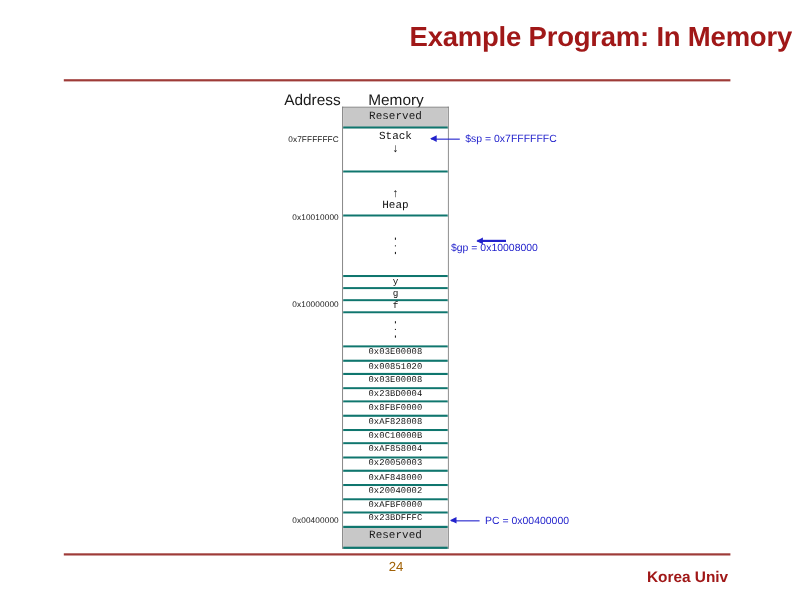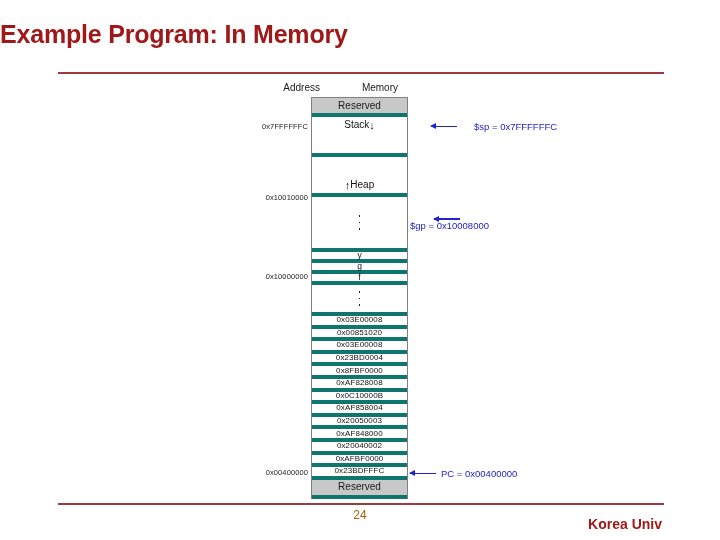--- a/index.html
+++ b/index.html
@@ -14,67 +14,68 @@
     overflow: hidden;
     position: relative;
   }
 
   
   .slide-title {
     position: absolute;
     left: 0;
     top: 20px;
     width: 720px;
-    text-align: left;
+    text-align: right;
     font-size: 25px;
     font-weight: bold;
     color: #A01818;
     letter-spacing: -0.2px;
   }
   .title-rule {
     position: absolute;
     left: 58px;
     top: 72px;
     width: 606px;
     height: 2px;
     background: #9E3B38;
   }
 
   
   .col-head {
     position: absolute;
-    font-size: 10px;
+    font-size: 14px;
     color: #1a1a1a;
-    text-align: right;
+    text-align: center;
   }
   .col-head-address { left: 248px; top: 82px; width: 72px; }
   .col-head-memory  { left: 322px; top: 82px; width: 76px; }
 
   
   .mem-table {
     position: absolute;
     left: 311px;
     top: 97px;
     width: 97px;
     border: 1px solid #808080;
     border-bottom: none;
     box-sizing: border-box;
   }
   .mem-row {
     position: relative;
-    border-bottom: 4px solid #0f766e;
+    border-bottom: 2px solid #0f766e;
     box-sizing: border-box;
     font-size: 8.5px;
     color: #111111;
     text-align: center;
     background: #ffffff;
     line-height: 1;
     display: flex;
     align-items: center;
     justify-content: center;
+    font-family: Liberation Mono, monospace;
   }
   .mem-row.reserved {
     background: #c8c8c8;
     height: 19px;
     font-size: 10px;
     color: #1a1a1a;
   }
   .mem-row.stack {
     height: 40px;
     font-size: 10px;
@@ -115,21 +116,21 @@
   .vdots i {
     display: block;
     width: 1.5px;
     height: 1.5px;
     background: #222;
   }
 
   
   .cell-stack-inner, .cell-heap-inner {
     display: flex;
-    flex-direction: row;
+    flex-direction: column;
     align-items: center;
     line-height: 1.05;
     text-align: right;
   }
   .arrow-glyph {
     font-size: 11px;
     line-height: 1;
     color: #111;
   }
 
@@ -271,21 +272,21 @@
   <div class="mem-row instr">0xAF858004</div>
   <div class="mem-row instr">0x20050003</div>
   <div class="mem-row instr">0xAF848000</div>
   <div class="mem-row instr">0x20040002</div>
   <div class="mem-row instr">0xAFBF0000</div>
   <div class="mem-row instr">0x23BDFFFC</div>
 
   <div class="mem-row reserved">Reserved</div>
 </div>
 
-<div class="annot" style="left:431px; top:121px;gap:12px;">
+<div class="annot" style="left:392px; top:121px;">
   <span class="arrow-line"></span>
   <span>$sp = 0x7FFFFFFC</span>
 </div>
 
 <div class="annot" style="left:410px; top:218px;flex-direction:column;">
   <span class="arrow-line"></span>
   <span>$gp = 0x10008000</span>
 </div>
 
 <div class="annot" style="left:410px; top:468px;">

